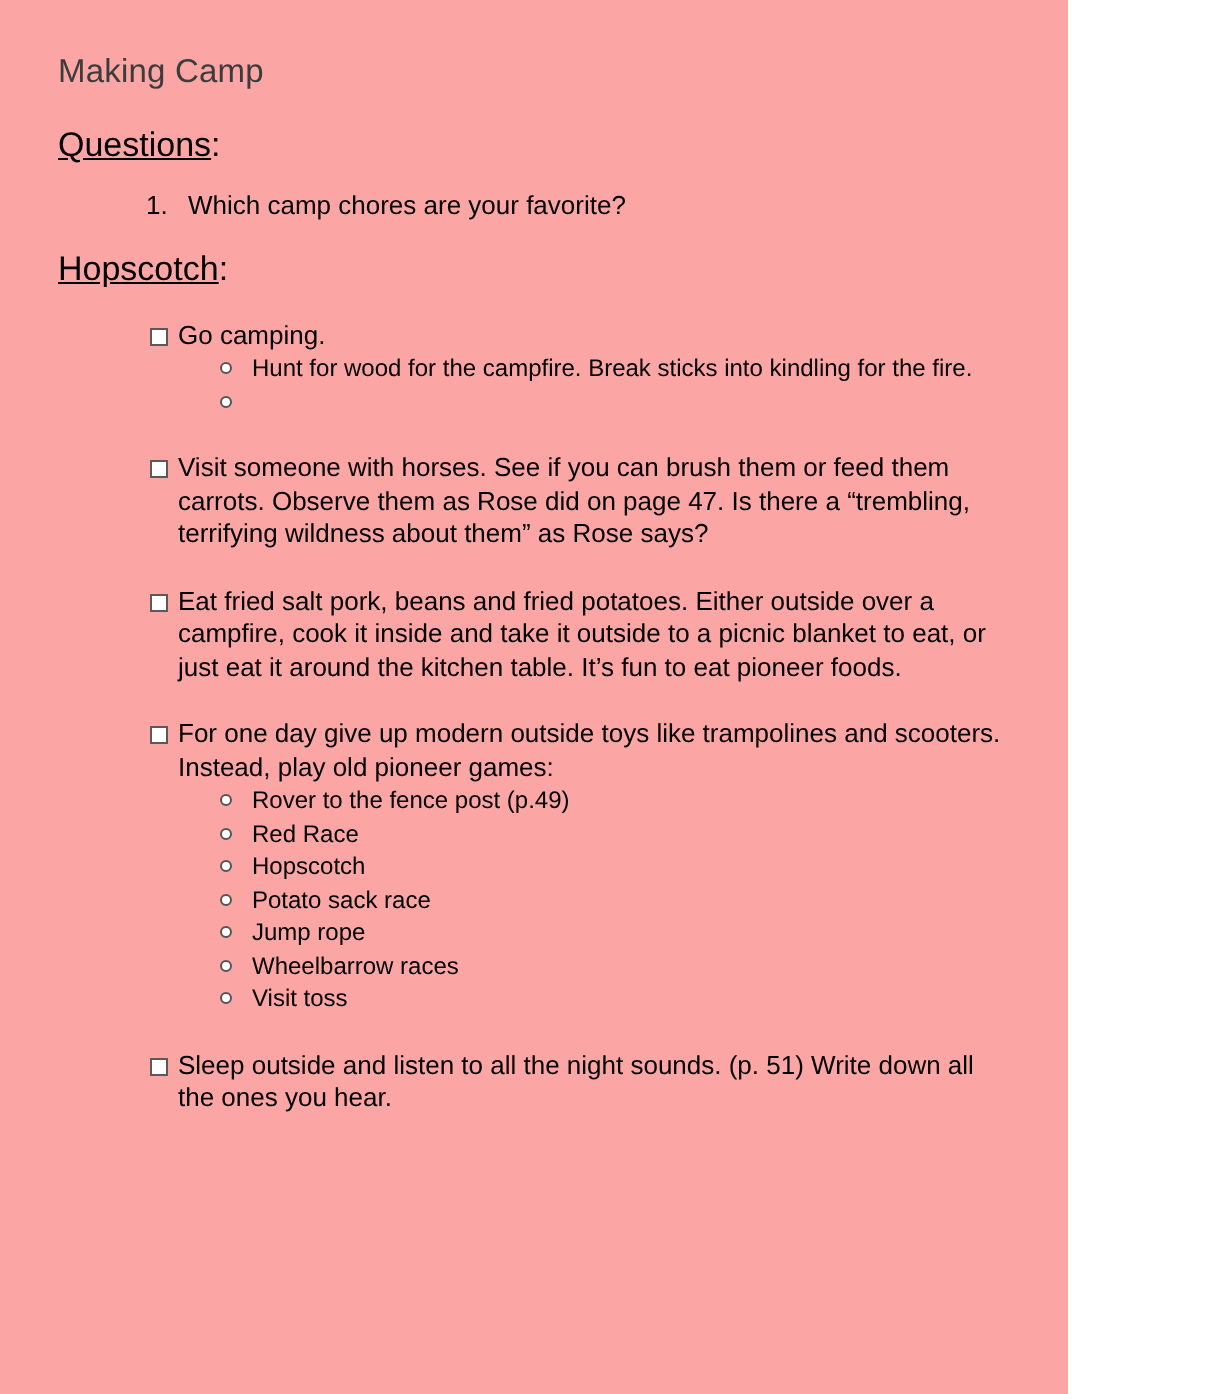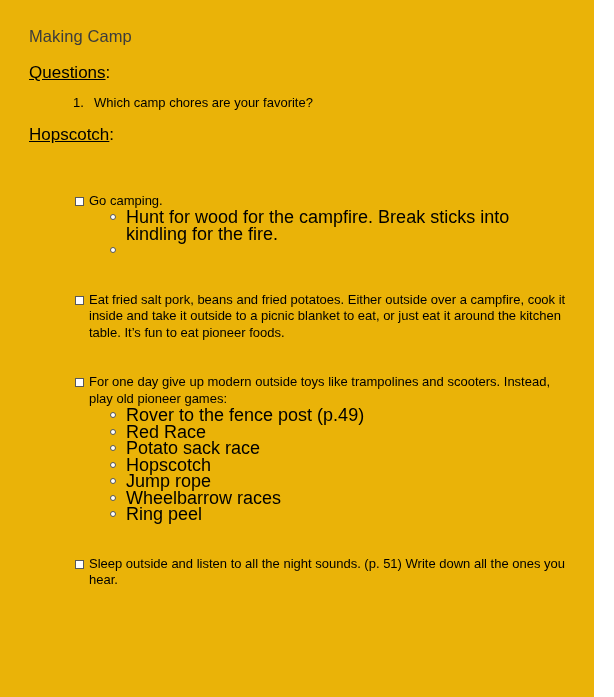--- a/index.html
+++ b/index.html
@@ -9,23 +9,23 @@
   }
   body {
     width: 614px;
     height: 697px;
     font-family: "Liberation Sans", sans-serif;
     color: #000000;
     overflow: hidden;
   }
   .page {
     position: relative;
-    width: 594px;
+    width: 534px;
     height: 697px;
-    background: #eab308;
+    background: #fca5a5;
     box-sizing: border-box;
     padding: 22px 28px 0 28px;
   }
 
   
   .doc-title {
     font-size: 16.5px;
     font-weight: normal;
     color: #3c3c3c;
     line-height: 20px;
@@ -80,21 +80,20 @@
     margin: 0;
     padding: 0;
     list-style: none;
   }
   .check-item {
     position: relative;
     font-size: 13px;
     line-height: 16.5px;
     padding-left: 61px;
     margin-bottom: 17px;
-    margin-top: 33px;
   }
   .check-item:last-child { margin-bottom: 0; }
   .check-box {
     position: absolute;
     left: 47px;
     top: 4px;
     width: 7px;
     height: 7px;
     border: 1px solid #595959;
     background: #ffffff;
@@ -105,21 +104,21 @@
   }
 
   
   .sub-list {
     margin: 0;
     padding: 0;
     list-style: none;
   }
   .sub-item {
     position: relative;
-    font-size: 18px;
+    font-size: 12px;
     line-height: 16.5px;
     padding-left: 37px;
     min-height: 16.5px;
   }
   .sub-circle {
     position: absolute;
     left: 21px;
     top: 5px;
     width: 4px;
     height: 4px;
@@ -164,57 +163,61 @@
         <li class="sub-item">
           <span class="sub-circle"></span>
           <span>Hunt for wood for the campfire. Break sticks into kindling for the fire.</span>
         </li>
         <li class="sub-item">
           <span class="sub-circle"></span>
         </li>
       </ul>
     </li>
 
+    <li class="check-item">
+      <span class="check-box"></span>
+      <span class="check-text">Visit someone with horses. See if you can brush them or feed them carrots. Observe them as Rose did on page 47. Is there a “trembling, terrifying wildness about them” as Rose says?</span>
+    </li>
 
     <li class="check-item">
       <span class="check-box"></span>
       <span class="check-text">Eat fried salt pork, beans and fried potatoes. Either outside over a campfire, cook it inside and take it outside to a picnic blanket to eat, or just eat it around the kitchen table. It’s fun to eat pioneer foods.</span>
     </li>
 
     <li class="check-item">
       <span class="check-box"></span>
       <span class="check-text">For one day give up modern outside toys like trampolines and scooters. Instead, play old pioneer games:</span>
       <ul class="sub-list">
         <li class="sub-item">
           <span class="sub-circle"></span>
           <span>Rover to the fence post (p.49)</span>
         </li>
         <li class="sub-item">
           <span class="sub-circle"></span>
           <span>Red Race</span>
         </li>
         <li class="sub-item">
           <span class="sub-circle"></span>
+          <span>Hopscotch</span>
+        </li>
+        <li class="sub-item">
+          <span class="sub-circle"></span>
           <span>Potato sack race</span>
         </li>
         <li class="sub-item">
           <span class="sub-circle"></span>
-          <span>Hopscotch</span>
-        </li>
-        <li class="sub-item">
-          <span class="sub-circle"></span>
           <span>Jump rope</span>
         </li>
         <li class="sub-item">
           <span class="sub-circle"></span>
           <span>Wheelbarrow races</span>
         </li>
         <li class="sub-item">
           <span class="sub-circle"></span>
-          <span>Ring peel</span>
+          <span>Visit toss</span>
         </li>
       </ul>
     </li>
 
     <li class="check-item">
       <span class="check-box"></span>
       <span class="check-text">Sleep outside and listen to all the night sounds. (p. 51) Write down all the ones you hear.</span>
     </li>
 
   </ul>

